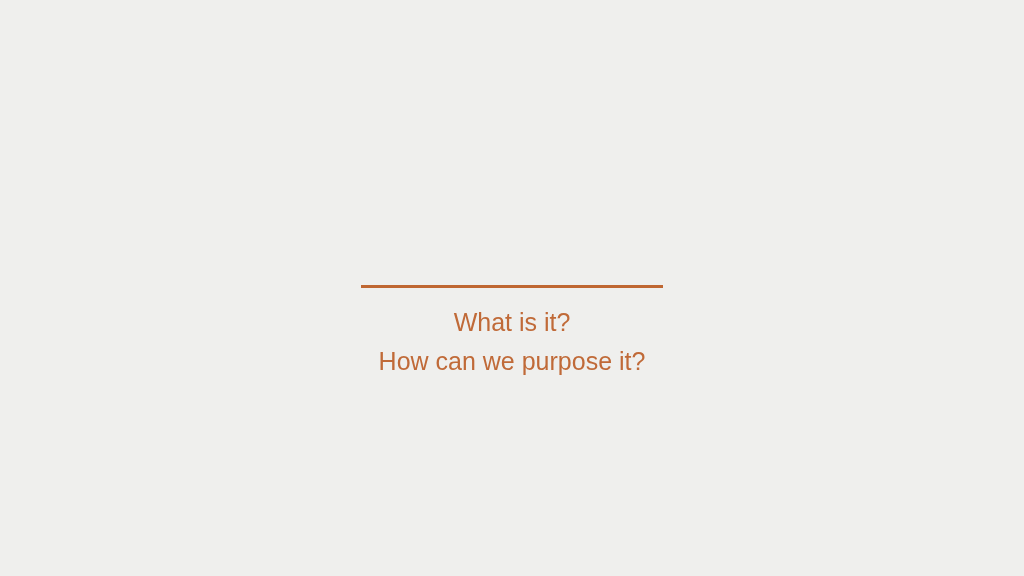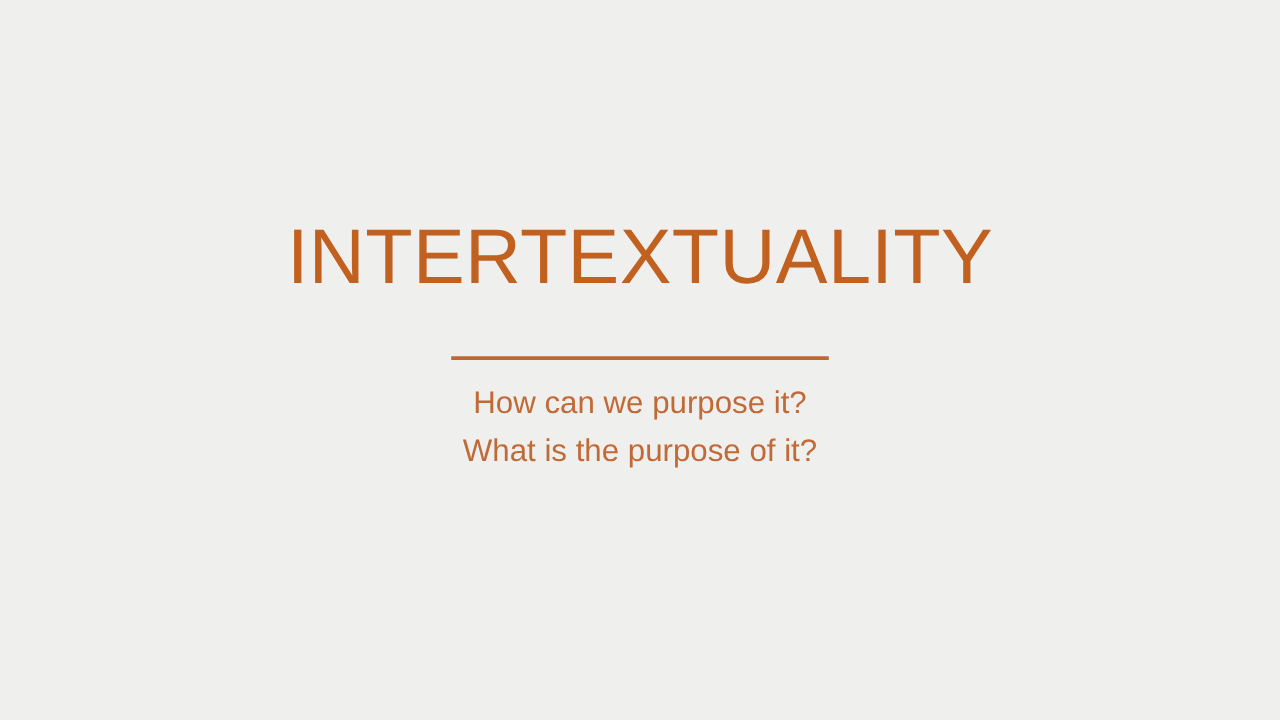--- a/index.html
+++ b/index.html
@@ -67,24 +67,21 @@
     line-height: 38.5px;
     color: #c06a38;
     white-space: nowrap;
   }
 </style>
 </head>
 <body>
 
 <div class="slide">
 
-  <div class="title-block">
-    <h1 class="slide-title">INTERTEXTUALITY</h1>
-  </div>
 
   <div class="title-rule"></div>
 
   <div class="subtitle-block">
+    <span class="subtitle-line">What is it?</span>
     <span class="subtitle-line">How can we purpose it?</span>
-    <span class="subtitle-line">What is the purpose of it?</span>
   </div>
 
 </div>
 
 </body></html>

